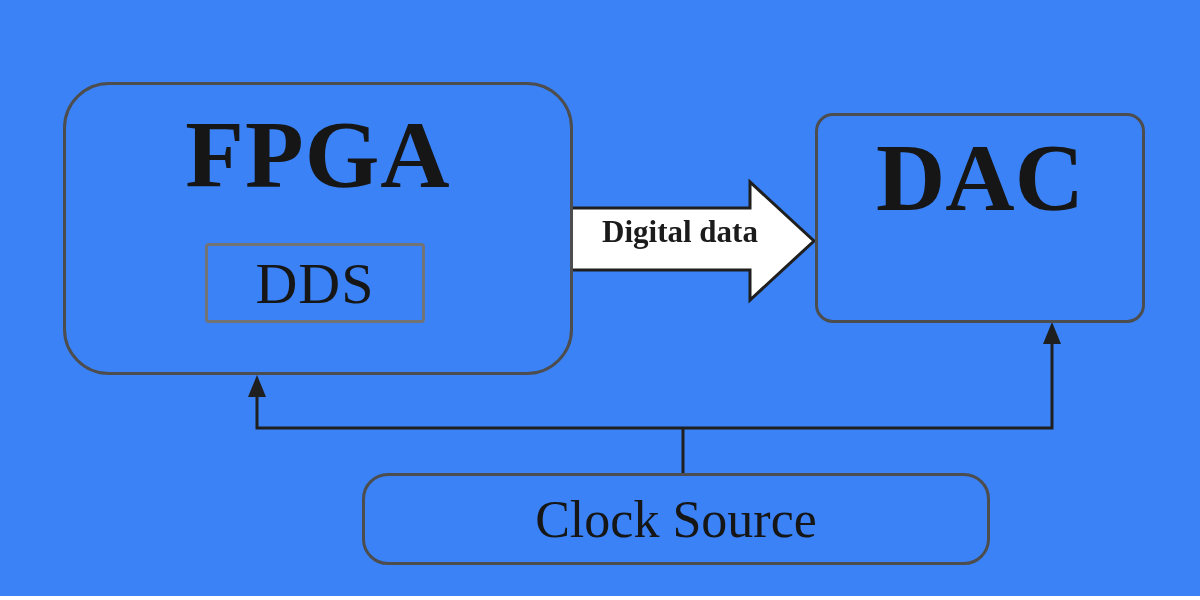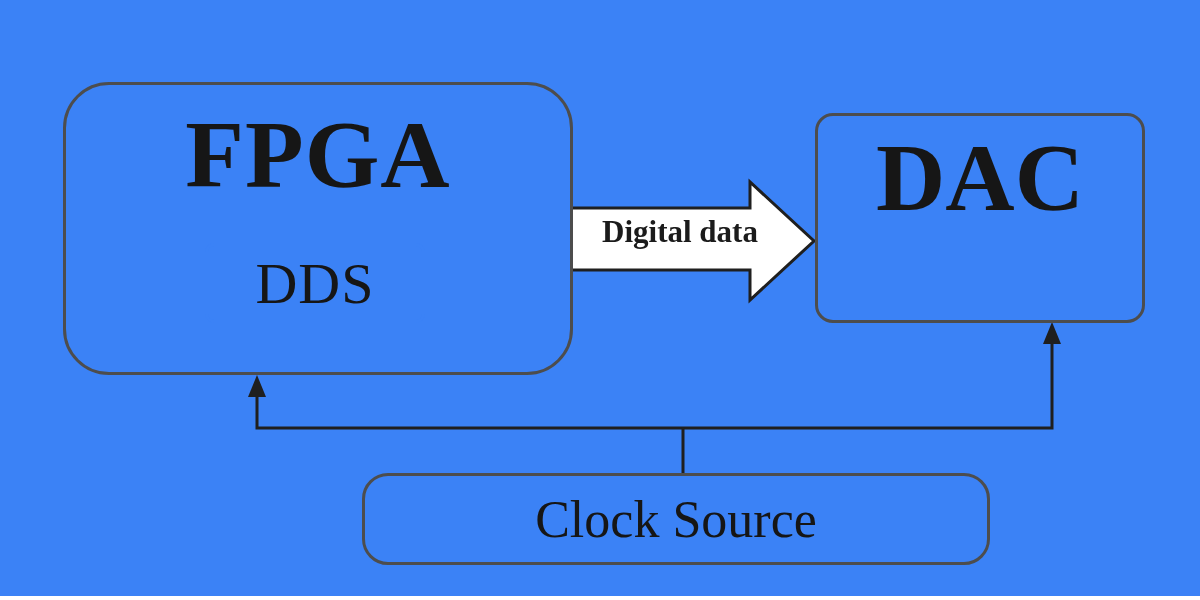--- a/index.html
+++ b/index.html
@@ -36,22 +36,22 @@
     text-align: center;
     font-size: 96px;
     font-weight: bold;
     line-height: 1.05;
     letter-spacing: 1px;
   }
   .box-dds {
     position: absolute;
     left: 139px; top: 158px;
     width: 220px; height: 80px;
-    border: 3px solid #3b82f6;
-    border-radius: 9px;
+    border: 3px solid #737373;
+    border-radius: 4px;
     box-sizing: border-box;
     display: flex;
     align-items: center;
     justify-content: center;
     font-size: 58px;
     letter-spacing: 1px;
     text-align: center;
   }
   .box-dac {
     left: 815px; top: 113px;

